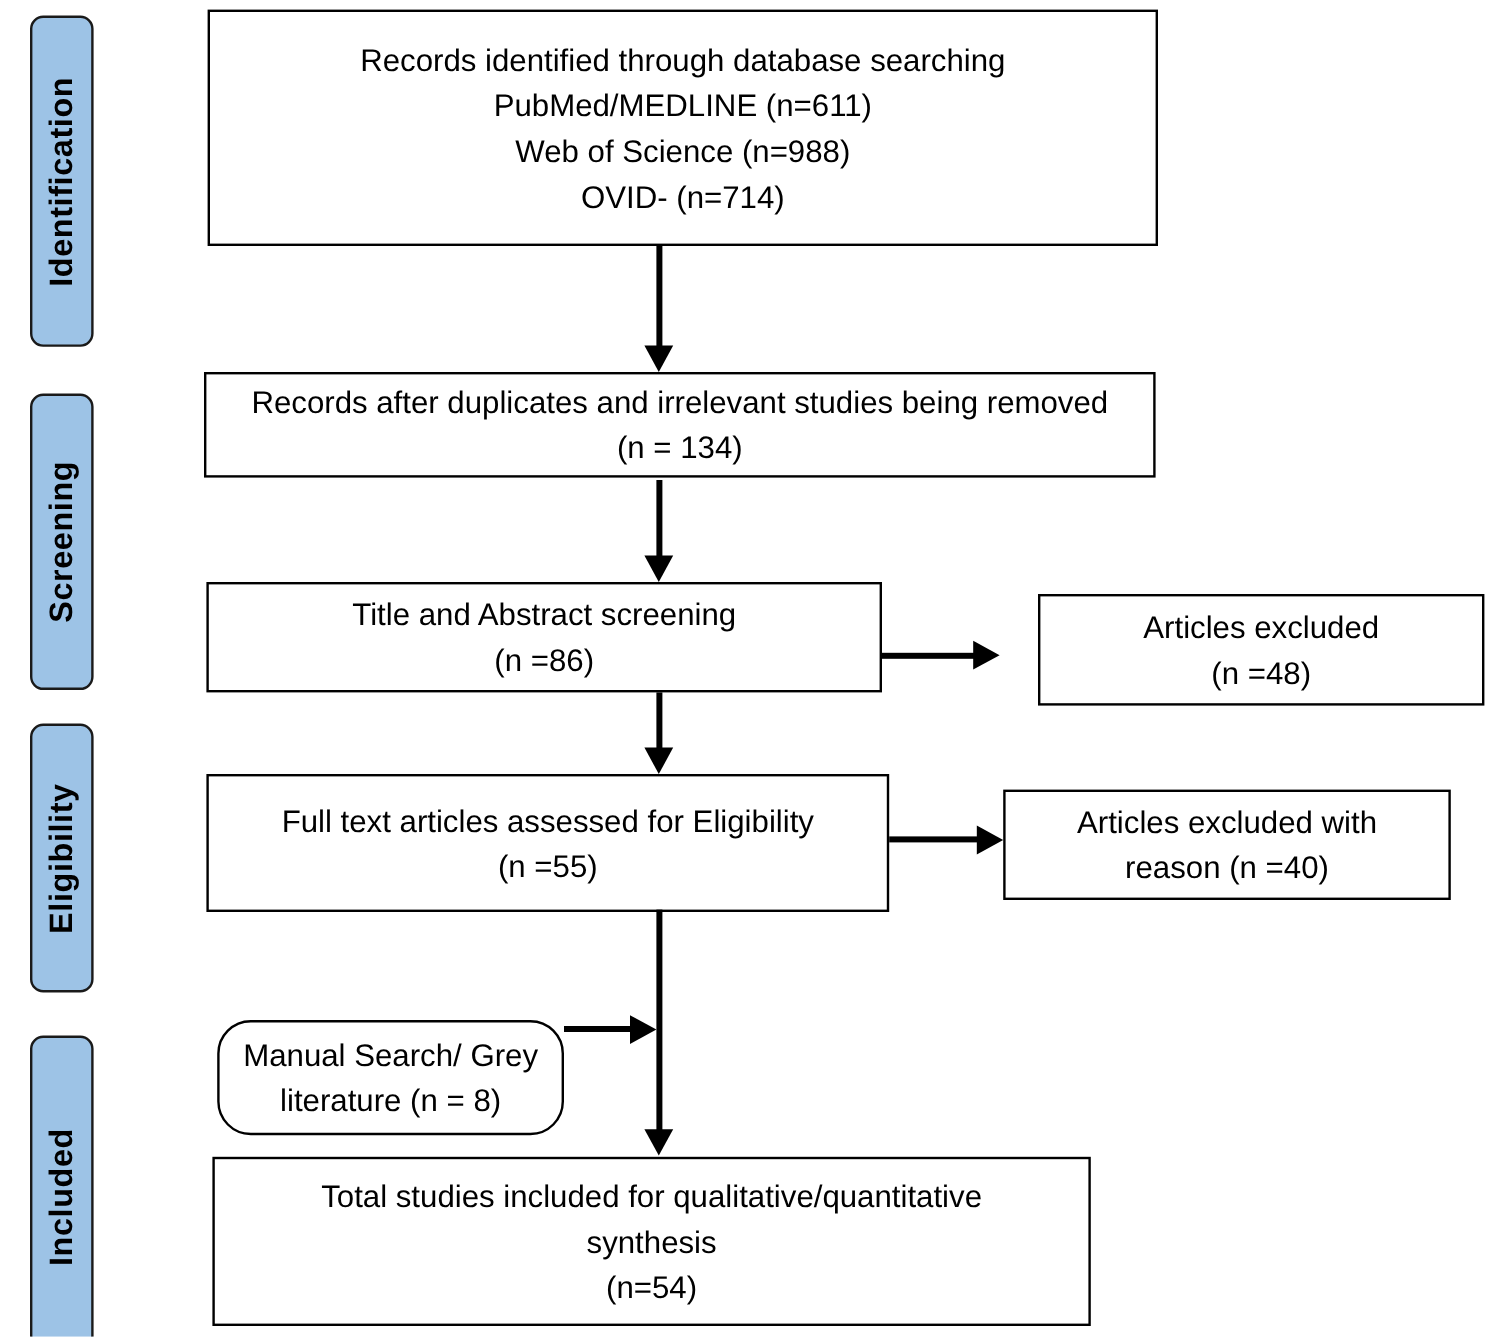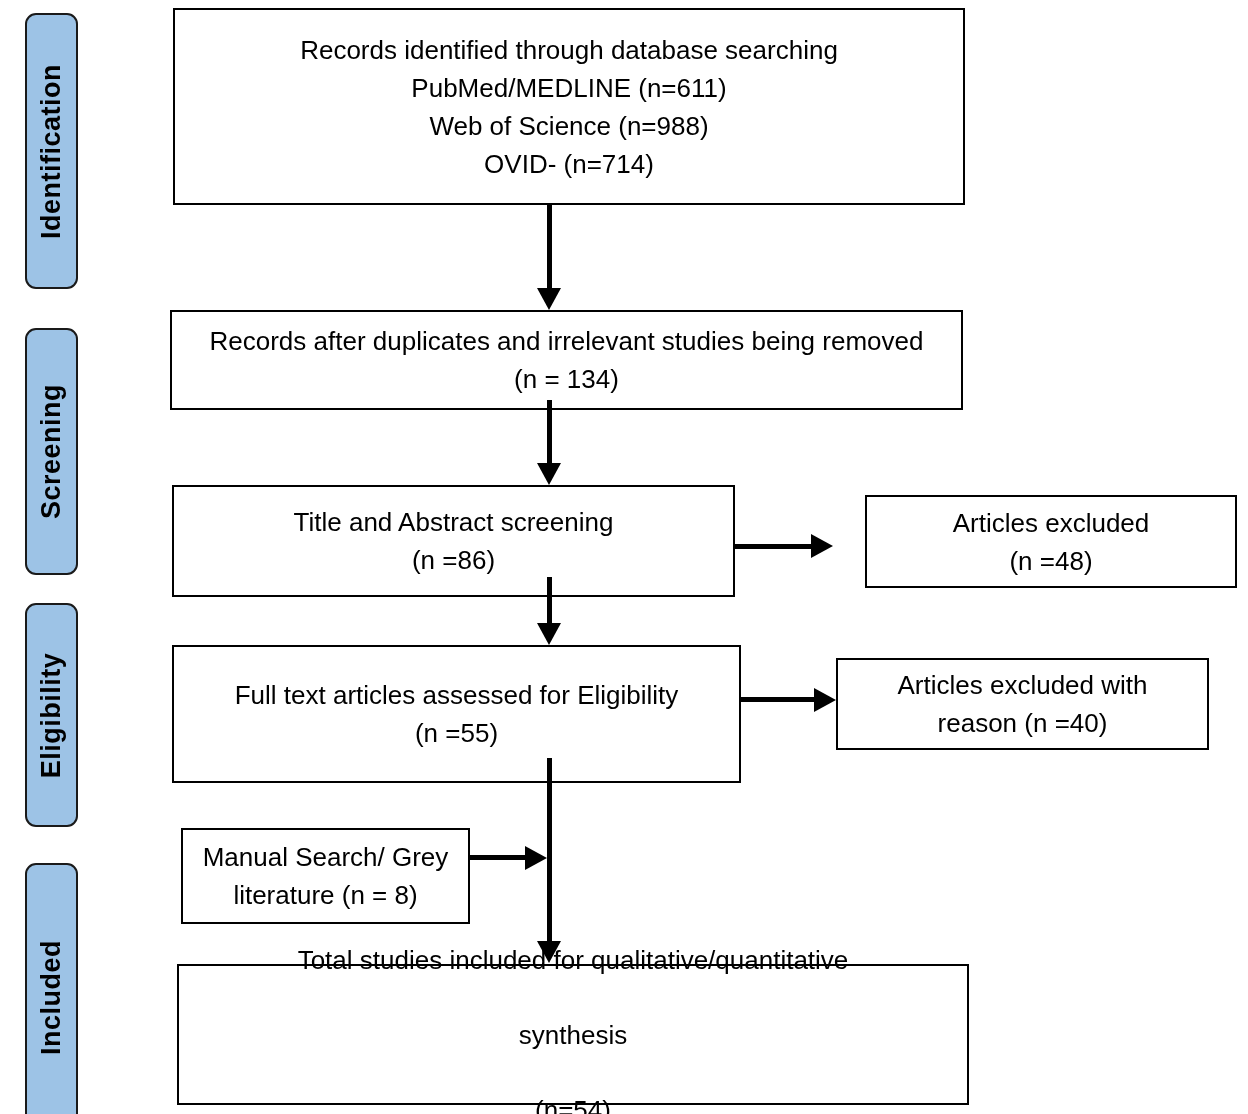--- a/index.html
+++ b/index.html
@@ -54,27 +54,27 @@
     align-items: center;
     justify-content: center;
     text-align: right;
   }
   .fbox .line {
     font-size: 26px;
     line-height: 38px;
     white-space: nowrap;
   }
   #box-records-identified   { left: 173px; top: 8px;   width: 792px; height: 197px; }
-  #box-duplicates-removed   { left: 170px; top: 310px; width: 793px; height: 100px;  }
-  #box-title-abstract       { left: 172px; top: 485px; width: 563px; height: 112px;  }
+  #box-duplicates-removed   { left: 170px; top: 310px; width: 793px; height: 88px;  }
+  #box-title-abstract       { left: 172px; top: 485px; width: 563px; height: 92px;  }
   #box-articles-excluded    { left: 865px; top: 495px; width: 372px; height: 93px;  }
-  #box-full-text            { left: 172px; top: 645px; width: 569px; height: 138px; }
+  #box-full-text            { left: 172px; top: 645px; width: 569px; height: 115px; }
   #box-excluded-reason      { left: 836px; top: 658px; width: 373px; height: 92px;  }
-  #box-manual-search        { left: 181px; top: 828px; width: 289px; height: 96px;  }
-  #box-total-included       { left: 177px; top: 964px; width: 792px; height: 141px; gap: 37px; }
+  #box-manual-search        { left: 181px; top: 850px; width: 289px; height: 96px; border-radius: 28px;  }
+  #box-total-included       { left: 177px; top: 964px; width: 732px; height: 141px; }
 
   
   .shaft-v { position: absolute; width: 5px;  background: var(--arrow-color, #000000); }
   .shaft-h { position: absolute; height: 5px; background: var(--arrow-color, #000000); }
   .head-down {
     position: absolute; width: 0; height: 0;
     border-left: 12px solid transparent;
     border-right: 12px solid transparent;
     border-top: 22px solid var(--arrow-color, #000000);
   }

